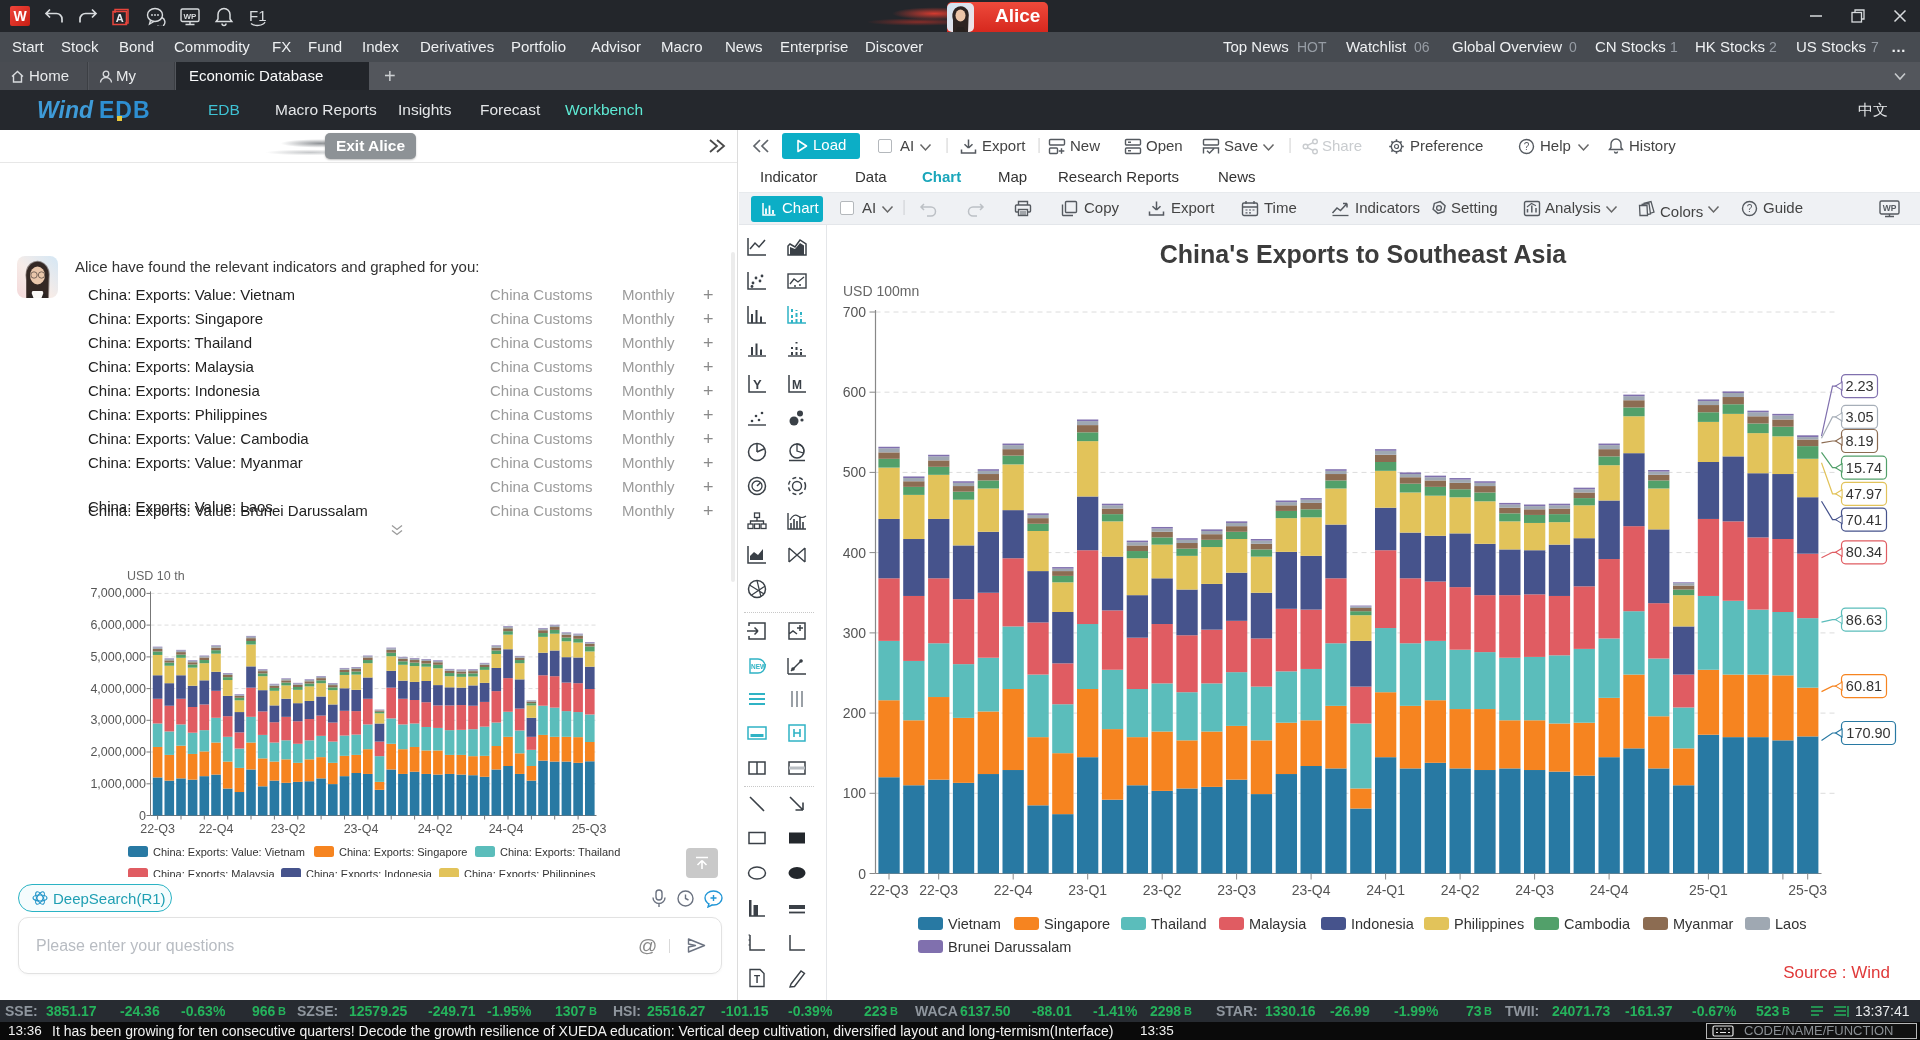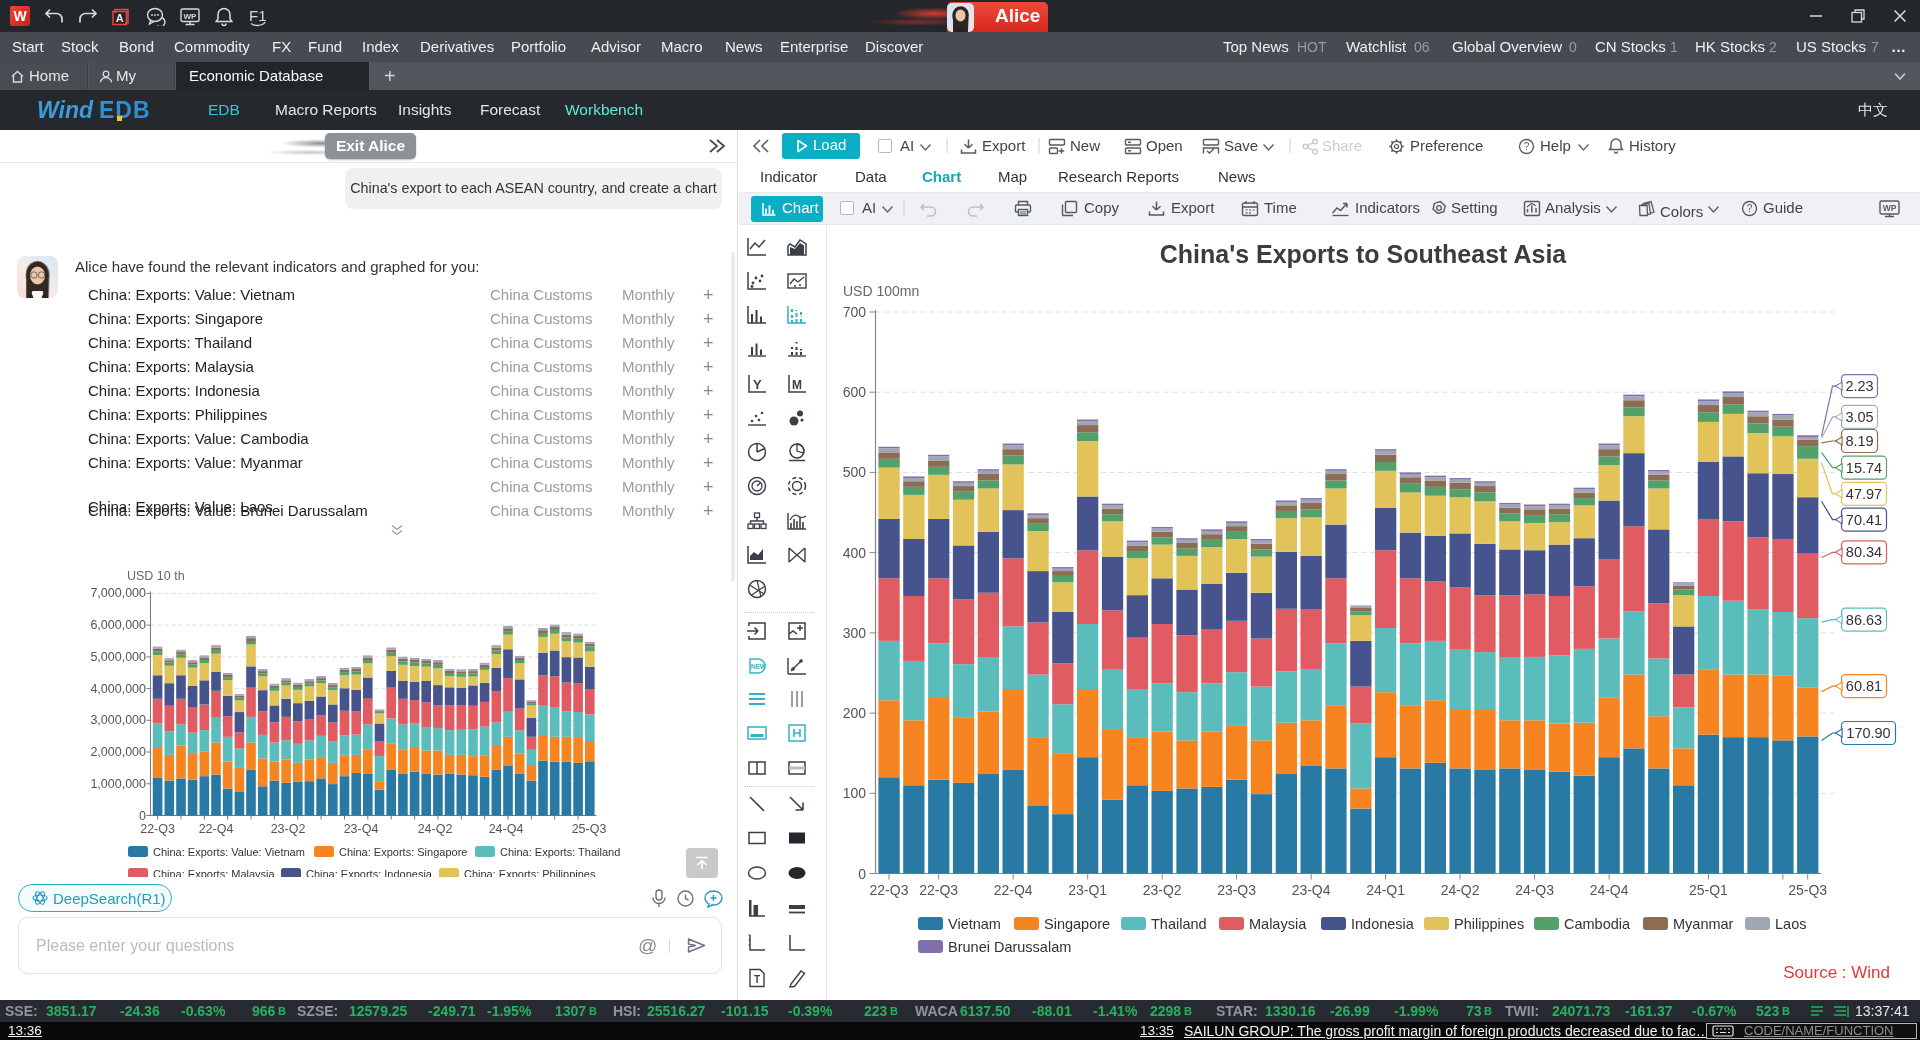--- a/index.html
+++ b/index.html
@@ -13,21 +13,21 @@
 .mi{position:absolute;top:0;height:30px;line-height:30px;color:#eef0f2;font-size:15px;white-space:nowrap;}
 .mnum{color:#969ca4;font-size:14px;}
 .ti{position:absolute;top:0;height:28px;line-height:28px;color:#e8eaec;font-size:15px;white-space:nowrap;}
 .ei{position:absolute;top:0;height:40px;line-height:40px;color:#e4e6e8;font-size:15.5px;white-space:nowrap;}
 .ic{position:absolute;}
 .green{color:#25b35c;font-weight:bold;}
 .glabel{color:#8f969e;font-weight:bold;}
 #statusbar{position:absolute;left:0;top:1000px;width:1920px;height:22px;background:#272b31;}
 #ticker{position:absolute;left:0;top:1022px;width:1920px;height:18px;background:#0a0a0a;}
 .sv{position:absolute;top:0;height:22px;line-height:23px;font-size:14px;white-space:nowrap;}
-.tk{position:absolute;top:0;height:18px;line-height:18px;font-size:13.5px;color:#f2f2f2;white-space:nowrap;text-decoration:underline;}
+.tk{position:absolute;top:0;height:18px;line-height:18px;font-size:13.5px;color:#f2f2f2;white-space:nowrap;}
 </style></head>
 <body>
 <div id="titlebar">
     <div class="abs" style="left:10px;top:6px;width:20px;height:20px;background:linear-gradient(135deg,#f0453a,#c81e14);border-radius:2px;color:#fff;font-weight:bold;font-size:14px;text-align:center;line-height:20px;">W</div>
     <svg class="ic" style="left:44px;top:7px" width="20" height="18" viewBox="0 0 20 18" fill="none" xmlns="http://www.w3.org/2000/svg">
       <path d="M6 2.5 L2 6.5 L6 10.5 M2.5 6.5 H12.5 a5.5 5.5 0 0 1 5.5 5.5 v3.5" stroke="#d8dbde" stroke-width="1.7"></path>
     </svg>
     <svg class="ic" style="left:78px;top:7px" width="20" height="18" viewBox="0 0 20 18" fill="none" xmlns="http://www.w3.org/2000/svg">
       <path d="M14 2.5 L18 6.5 L14 10.5 M17.5 6.5 H7.5 a5.5 5.5 0 0 0 -5.5 5.5 v3.5" stroke="#d8dbde" stroke-width="1.7"></path>
     </svg>
@@ -142,21 +142,20 @@
     <span class="ei" style="left:565px;color:#5eead4">Workbench</span>
     <span class="ei" style="left:1858px;font-size:15px;">中文</span>
   </div>
 <div id="leftpanel">
     <div class="abs" style="left:0;top:0;width:737px;height:33px;border-bottom:1px solid #e7e7e7;background:#fff;"></div>
     <div class="abs" style="left:265px;top:8px;width:65px;height:18px;background:radial-gradient(ellipse 55px 6px at 85% 30%,rgba(130,134,138,0.9),rgba(130,134,138,0) 72%),radial-gradient(ellipse 60px 4px at 70% 80%,rgba(150,154,158,0.55),rgba(150,154,158,0) 75%);"></div>
     <div class="abs" style="left:325px;top:3px;width:91px;height:26px;background:#8d9296;border-radius:5px;box-shadow:0 1px 2px rgba(0,0,0,0.25);color:#fff;font-weight:bold;font-size:15.5px;text-align:center;line-height:26px;">Exit Alice</div>
     <svg class="ic" style="left:707px;top:8px" width="20" height="16" viewBox="0 0 20 16" fill="none" xmlns="http://www.w3.org/2000/svg">
       <path d="M3 2 L10 8 L3 14 M10 2 L17 8 L10 14" stroke="#4a4a4a" stroke-width="1.8"></path>
     </svg>
-    <div class="abs" style="left:345px;top:38px;width:377px;height:41px;background:#f0f0f0;border-radius:8px;font-size:14.3px;color:#333;line-height:41px;text-align:center;white-space:nowrap;">China's export to each ASEAN country, and create a chart</div>
     <svg class="ic" style="left:17px;top:126px" width="41" height="42" viewBox="0 0 41 42" fill="none" xmlns="http://www.w3.org/2000/svg">
       <defs>
         <linearGradient id="avb" x1="1" y1="0" x2="0" y2="1">
           <stop offset="0" stop-color="#d4e7f5"></stop>
           <stop offset="0.55" stop-color="#f6ece8"></stop>
           <stop offset="1" stop-color="#f4d9da"></stop>
         </linearGradient>
       </defs>
       <rect width="41" height="42" rx="8" fill="url(#avb)"></rect>
       <path d="M9 42 V24 Q7 13 13 7.5 Q20 2.5 27 7 Q34 12 32.5 23 L32 42 Z" fill="#33272285"></path>
@@ -1561,20 +1560,20 @@
     <span class="sv green" style="left:1756px">523</span>
     <span class="sv green" style="left:1782px;font-size:11px;">B</span>
     <svg class="ic" style="left:1810px;top:5px" width="40" height="13" viewBox="0 0 40 13" xmlns="http://www.w3.org/2000/svg">
       <path d="M1 2 H13 M1 6 H13 M1 10 H9" stroke="#25b35c" stroke-width="1.6"></path>
       <path d="M24 2 H36 M26 6 H36 M24 10 H36 M38 1 V12" stroke="#25b35c" stroke-width="1.4"></path>
     </svg>
     <span class="sv" style="left:1855px;color:#e8eaec;">13:37:41</span>
   </div>
 <div id="ticker">
     <span class="tk" style="left:8px">13:36</span>
+    <span class="tk" style="left:52px;font-size:14px;">It has been growing for ten consecutive quarters! Decode the growth resilience of XUEDA education: Vertical deep cultivation, diversified layout and long-termism(Interface)</span>
     <span class="tk" style="left:1140px">13:35</span>
-    <span class="tk" style="left:1184px;font-size:14px;">SAILUN GROUP: The gross profit margin of foreign products decreased due to fac…</span>
     <div class="abs" style="left:1706px;top:1px;width:211px;height:16px;background:#111;border:1px solid #b8b8b8;"></div>
     <svg class="ic" style="left:1712px;top:3px" width="22" height="12" viewBox="0 0 22 12" xmlns="http://www.w3.org/2000/svg">
       <rect x="1" y="1" width="20" height="10" rx="1.5" stroke="#e8e8e8" stroke-width="1.2" fill="none"></rect>
       <path d="M4 4 h2 M8 4 h2 M12 4 h2 M16 4 h2 M4 7.5 h2 M8 7.5 h6 M16 7.5 h2" stroke="#e8e8e8" stroke-width="1.2"></path>
     </svg>
     <span class="tk" style="left:1744px;color:#8a8f94;font-size:13px;">CODE/NAME/FUNCTION</span>
   </div>
 </body></html>

